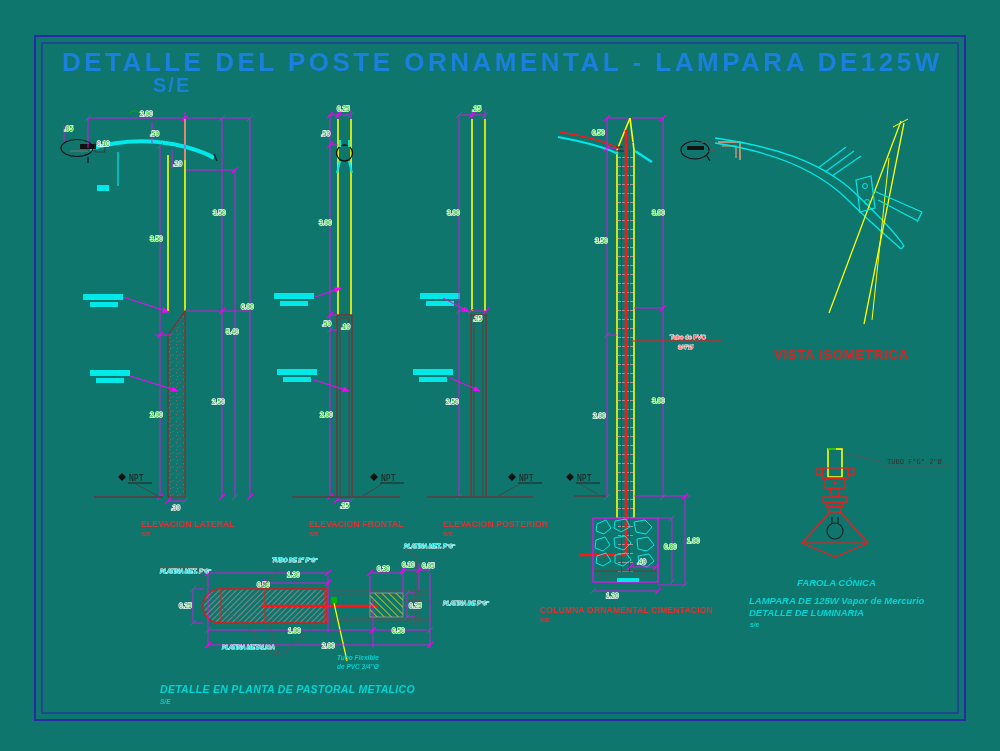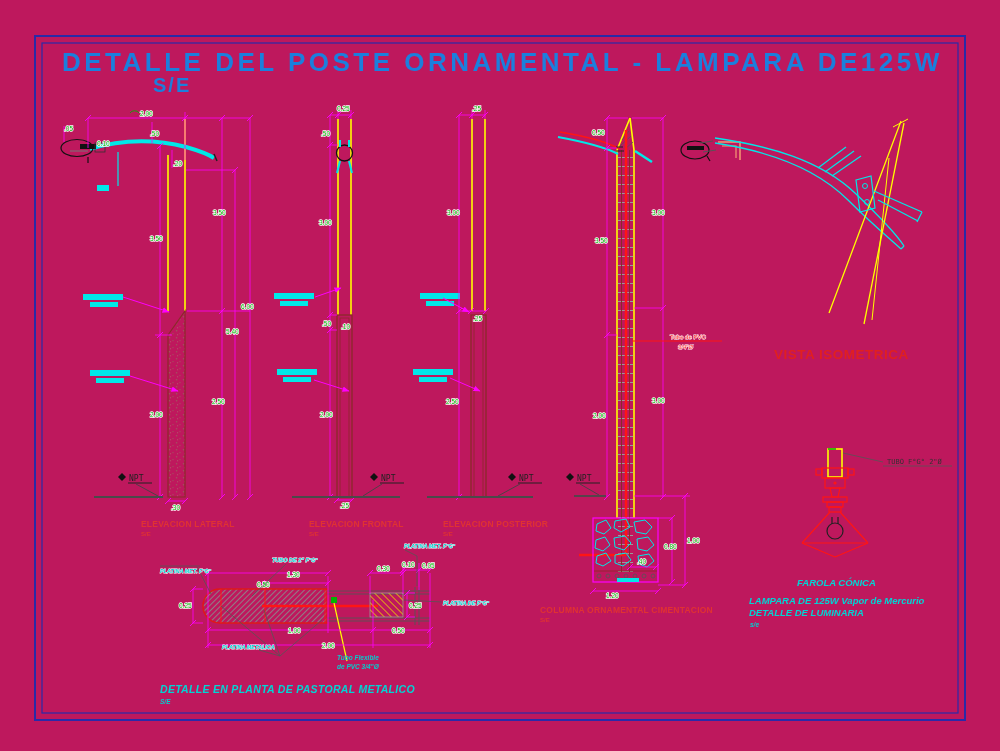--- a/index.html
+++ b/index.html
@@ -1,16 +1,16 @@
 <!DOCTYPE html>
 <html><head>
 <meta charset="utf-8">
 <style>
   html,body{margin:0;padding:0;background:#ffffff;}
-  .sheet{position:relative;width:1000px;height:751px;background:#be185d;overflow:hidden;}
+  .sheet{position:relative;width:1000px;height:751px;background:#0f766e;overflow:hidden;}
   svg{display:block;}
   text{font-family:"Liberation Sans",sans-serif;}
   .ttl{font-size:26px;font-weight:bold;letter-spacing:3.5px;fill:#1b7fdd;}
   .ttl2{font-size:20px;font-weight:bold;letter-spacing:2px;fill:#1b7fdd;}
   .dim{font-size:6.5px;fill:#00b400;paint-order:stroke;stroke:#ffffff;stroke-width:1.4px;}
   .rlab{font-size:8.5px;font-weight:bold;fill:#e03232;letter-spacing:.2px;}
   .rlabs{font-size:6px;font-weight:bold;fill:#e03232;}
   .rbig{font-size:13.5px;font-weight:bold;fill:#e02020;letter-spacing:.5px;}
   .rsm{font-size:6px;fill:#ff2020;paint-order:stroke;stroke:#fff;stroke-width:1px;}
   .cyl{font-size:5.5px;font-style:italic;font-weight:bold;fill:#00cfcf;paint-order:stroke;stroke:#fff;stroke-width:.8px;}

